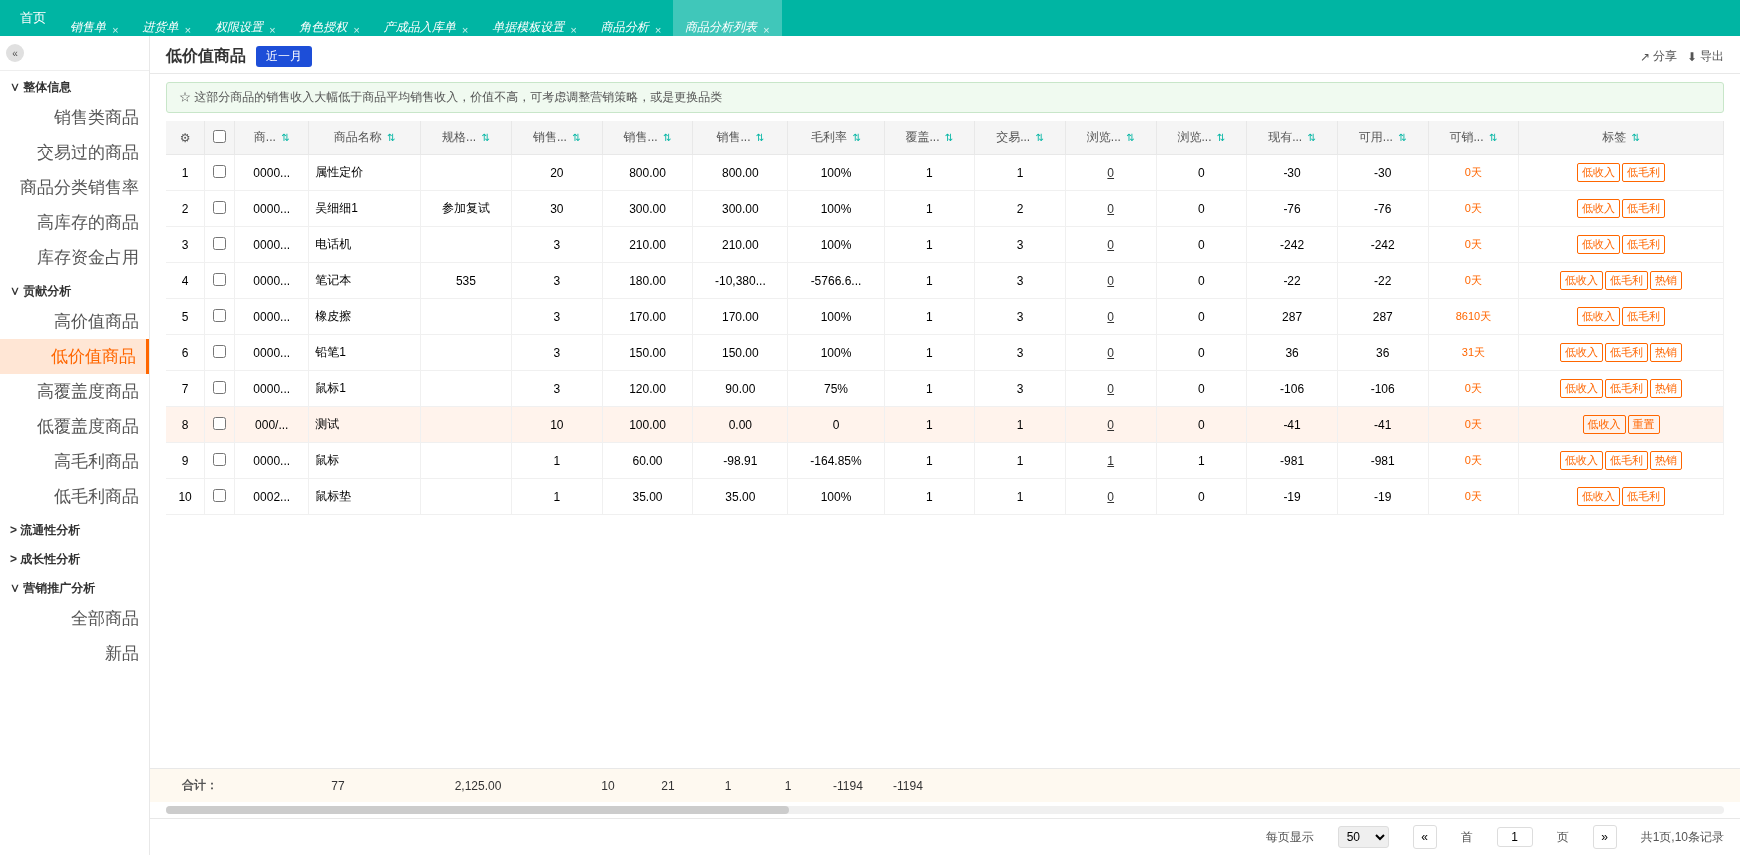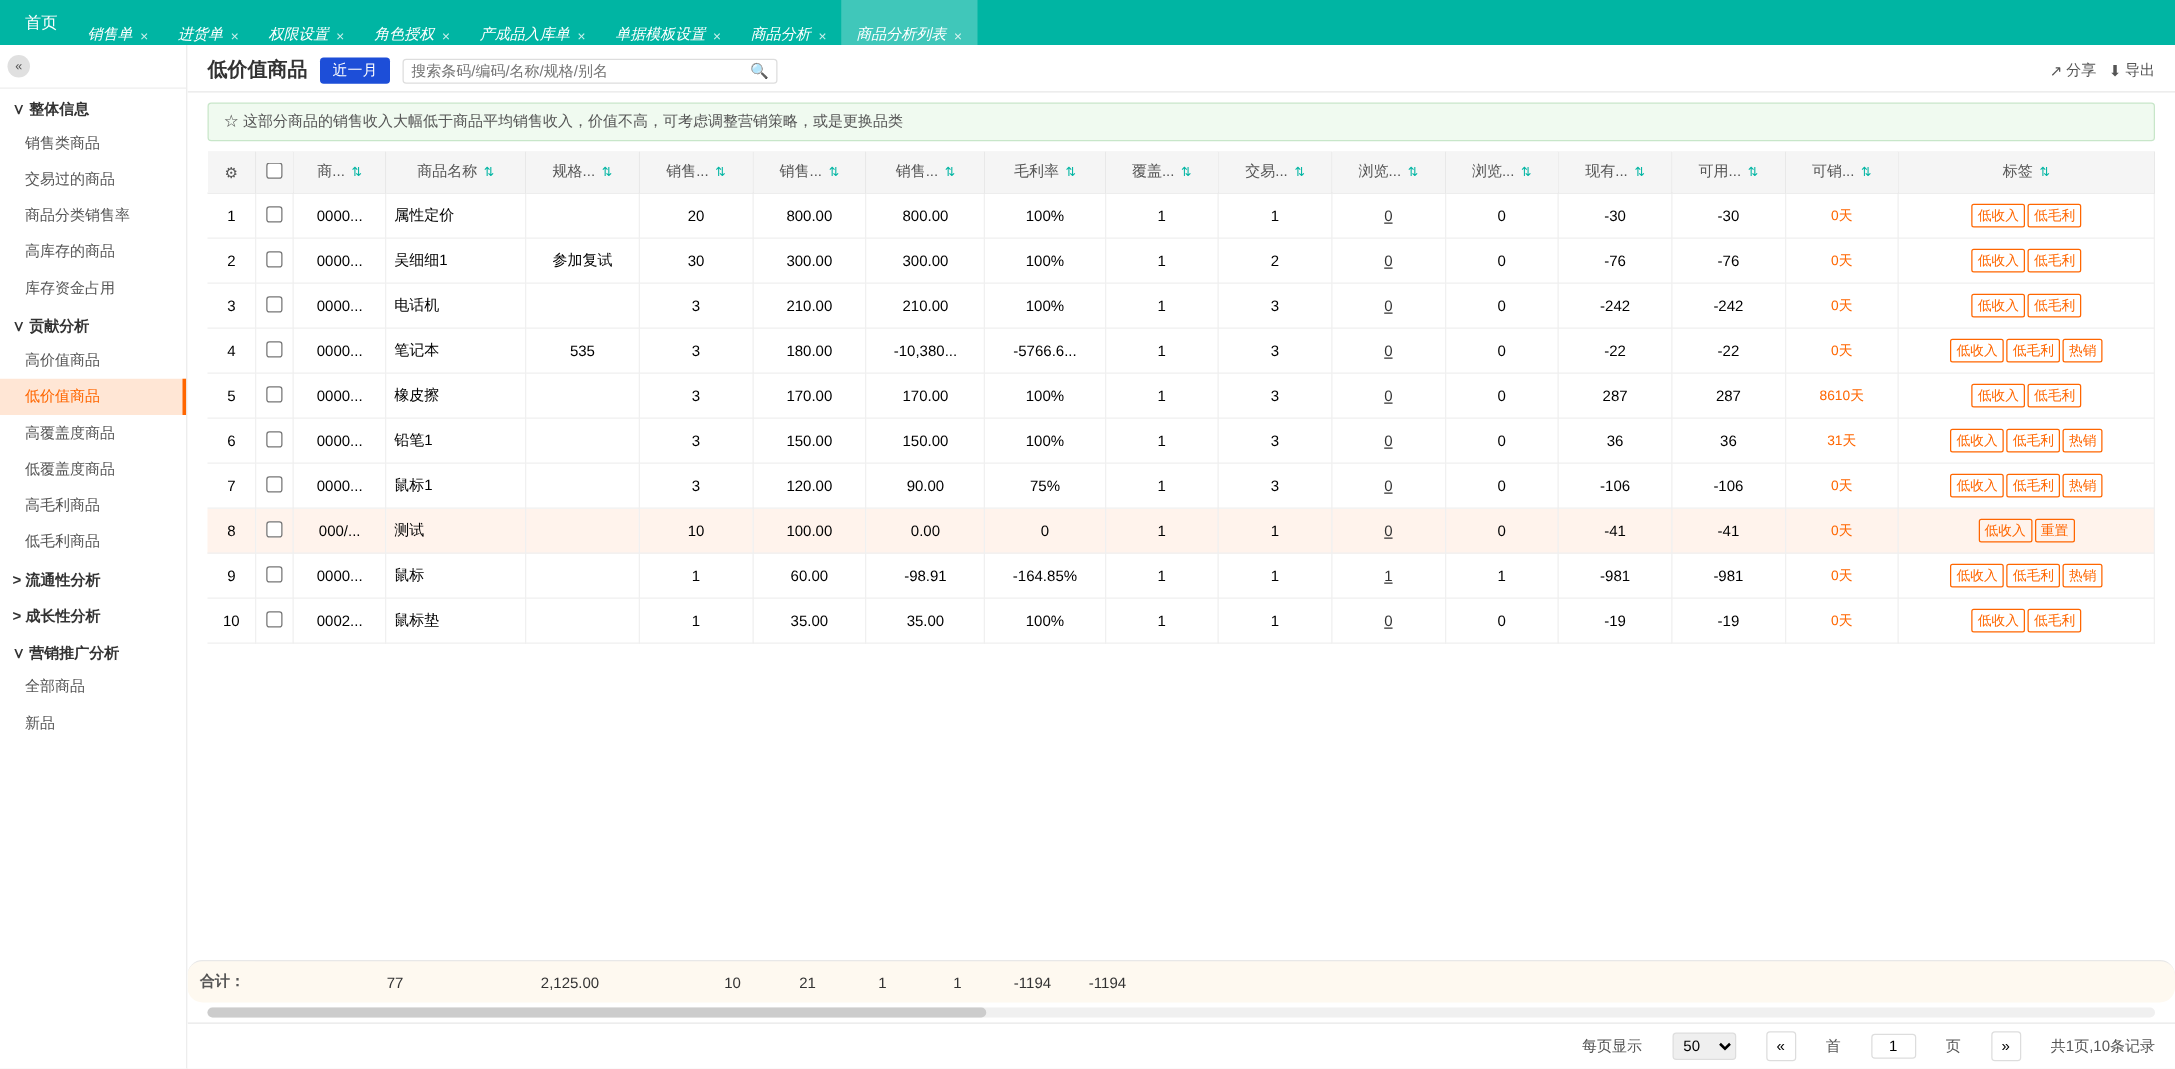--- a/index.html
+++ b/index.html
@@ -11,21 +11,21 @@
     .top-nav .nav-item.active { background: rgba(255,255,255,0.25); padding-left: 12px; }
     .top-nav .nav-item .close-icon { margin-left: 6px; font-size: 11px; opacity: 0.8; }
     .top-nav .home-item { color: #fff; padding: 4px 12px; height: 36px; display: flex; align-items: center; cursor: pointer; font-size: 13px; }
 
     
     .main-layout { display: flex; flex: 1; overflow: hidden; }
 
     
     .sidebar { width: 150px; background: #fff; border-right: 1px solid #e8e8e8; overflow-y: auto; flex-shrink: 0; }
     .sidebar-group-label { color: #333; padding: 8px 10px 4px 10px; font-weight: bold; font-size: 12px; display: flex; align-items: center; cursor: pointer; }
-    .sidebar-item { padding: 6px 10px 6px 20px; color: #555; cursor: pointer; font-size: 12px; }
+    .sidebar-item { padding: 6px 10px 6px 20px; color: #555; cursor: pointer; font-size: 17px; text-align: right; }
     .sidebar-item.active { background: #ffe6d5; color: #ff6600; border-right: 3px solid #ff6600; }
 
     
     .content-area { flex: 1; display: flex; flex-direction: column; overflow: hidden; background: #fff; }
 
     
     .content-header { padding: 10px 16px 6px 16px; display: flex; align-items: center; gap: 10px; border-bottom: 1px solid #e8e8e8; flex-shrink: 0; }
     .page-title { font-size: 16px; font-weight: bold; color: #333; }
     .filter-btn { background: #1d4ed8; color: #fff; border: none; border-radius: 3px; padding: 2px 10px; font-size: 12px; cursor: pointer; }
     .search-box { display: flex; align-items: center; border: 1px solid #ddd; border-radius: 3px; padding: 2px 6px; background: #fff; flex: 1; max-width: 300px; }
@@ -49,21 +49,21 @@
     .tag.orange { color: #ff6600; border-color: #ff6600; }
     .tag.hot { color: #ff6600; border-color: #ff6600; }
     .tag.reorder { color: #ff6600; border-color: #ff6600; }
     .days-tag { color: #ff6600; font-size: 11px; }
     .underline-link { text-decoration: underline; cursor: pointer; color: #333; }
     .checkbox-cell { width: 30px; }
     input[type=checkbox] { cursor: pointer; }
     .settings-icon { cursor: pointer; color: #555; }
 
     
-    .table-footer { background: #fef9f0; border-top: 1px solid #e8e8e8; padding: 8px 10px; display: flex; align-items: center; flex-shrink: 0; font-size: 12px; border-radius: 12px; }
+    .table-footer { background: #fef9f0; border-top: 1px solid #e8e8e8; padding: 8px 32px; display: flex; align-items: center; flex-shrink: 0; font-size: 12px; }
     .footer-label { color: #555; margin-right: 20px; font-weight: bold; }
     .footer-cells { display: flex; gap: 0; align-items: center; }
     .footer-cell { padding: 0 8px; color: #333; min-width: 60px; text-align: center; }
 
     
     .pagination-bar { background: #fff; border-top: 1px solid #e8e8e8; padding: 6px 16px; display: flex; align-items: center; justify-content: flex-end; gap: 24px; flex-shrink: 0; }
     .pagination-bar span { color: #555; }
     .page-size-select { border: 1px solid #ddd; padding: 2px 4px; border-radius: 3px; }
     .page-btn { border: 1px solid #ddd; background: #fff; width: 24px; height: 24px; cursor: pointer; display: flex; align-items: center; justify-content: center; border-radius: 3px; font-size: 12px; }
     .page-input { border: 1px solid #ddd; width: 36px; text-align: center; padding: 2px; border-radius: 3px; }
@@ -140,24 +140,20 @@
     <div class="sidebar-group-label">∨ 营销推广分析</div>
     <div class="sidebar-item">全部商品</div>
     <div class="sidebar-item">新品</div>
   </div>
 
   <div class="content-area">
 
     <div class="content-header">
       <span class="page-title">低价值商品</span>
       <button class="filter-btn">近一月</button>
-      <div class="search-box">
-        <input type="text" placeholder="搜索条码/编码/名称/规格/别名" style="">
-        <span class="search-icon">🔍</span>
-      </div>
       <div class="header-actions">
         <button class="action-btn">
           <span>↗</span>
           <span>分享</span>
         </button>
         <button class="action-btn">
           <span>⬇</span>
           <span>导出</span>
         </button>
       </div>

